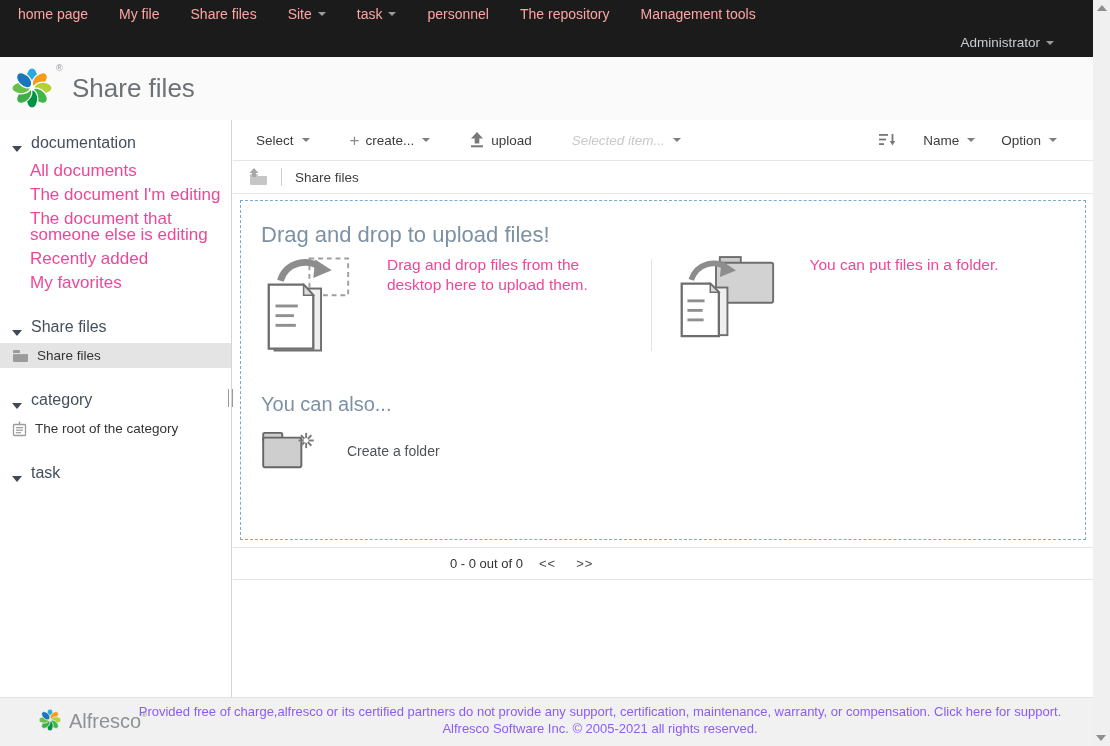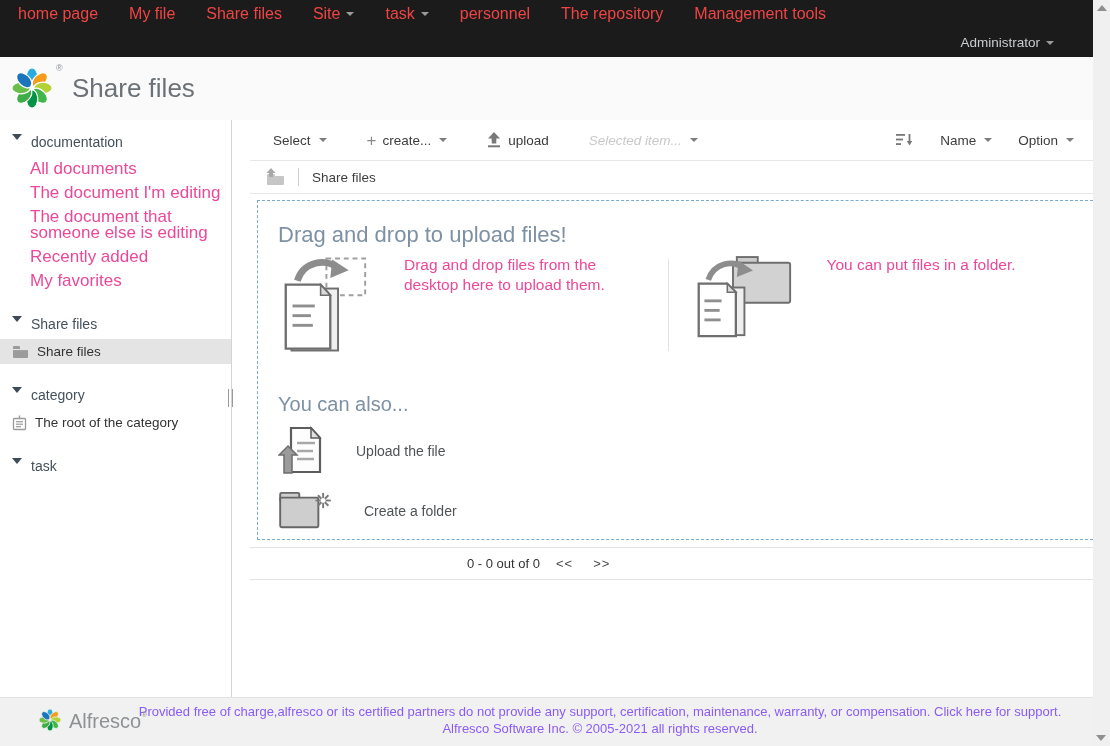--- a/index.html
+++ b/index.html
@@ -9,55 +9,55 @@
   
   #scrollbar { position:absolute; right:0; top:0; bottom:0; width:17px; background:#f0f0f0; z-index:60; }
   .sb-up { width:0; height:0; border-left:5px solid transparent; border-right:5px solid transparent;
     border-bottom:6px solid #8f8f8f; margin:5px auto 0; }
   .sb-down { position:absolute; bottom:5px; left:3px; width:0; height:0;
     border-left:5px solid transparent; border-right:5px solid transparent; border-top:6px solid #8f8f8f; }
 
   
   #navbar { position:absolute; left:0; top:0; width:1093px; height:57px; background:#1b1b1b; z-index:40; }
   .nav-row1 { display:flex; align-items:center; gap:31px; height:28px; padding-left:18px; }
-  .nav-link { font-size:16px; color:#ef4444; white-space:nowrap; display:flex; align-items:center; cursor:pointer; }
+  .nav-link { font-size:14px; color:#fca5a5; white-space:nowrap; display:flex; align-items:center; cursor:pointer; }
   .caret { display:inline-block; width:0; height:0; border-left:4px solid transparent;
     border-right:4px solid transparent; border-top:4px solid #9b9b9b; margin-left:6px; }
   .nav-row2 { display:flex; align-items:center; justify-content:flex-end; height:29px; padding-right:11px;gap:21px; }
   .user-menu { display:flex; align-items:center; color:#c8ccd0; font-size:13.5px; margin-right:28px; cursor:pointer; }
   .search-box { width:254px; height:26px; background:#ffffff; border-radius:14px;
     display:flex; align-items:center; padding:0 9px; }
   .search-input { flex:1; min-width:0; border:none; outline:none; background:transparent;
     font-size:14px; color:#555; margin-left:7px; font-family:"Liberation Sans", sans-serif; }
   .search-input::placeholder { color:#9aa0a6; }
 
   
   #header { position:absolute; top:57px; left:0; width:1093px; height:63px; background:#fafafa; }
   .logo-wrap { position:absolute; left:10px; top:9px; width:58px; height:46px; cursor:pointer; }
   .logo-reg { position:absolute; left:46px; top:-3px; font-size:9px; color:#8a9199; }
   .page-title { position:absolute; left:72px; top:16px; font-size:26px; font-weight:300; color:#6b7176; }
 
   
   #sidebar { position:absolute; top:120px; left:0; width:232px; bottom:49px; background:#fff;
     border-right:1px solid #d4d4d4; padding-top:14px; overflow:hidden; }
   .tree-section { margin-bottom:23px; }
-  .tree-header { display:flex; align-items:flex-start; padding-left:12px; font-size:14px; color:#44505c;
+  .tree-header { display:flex; align-items:flex-end; padding-left:12px; font-size:16px; color:#44505c;
     margin-bottom:7px; cursor:pointer; }
   .twisty { width:0; height:0; border-left:5px solid transparent; border-right:5px solid transparent;
     border-top:6px solid #3f4a55; margin-right:9px; }
   .filter-item { padding:4px 4px 4px 30px; font-size:17px; color:#ec4899; line-height:16px; cursor:pointer; }
   .tree-node { height:25px; display:flex; align-items:center; font-size:13.5px; color:#333;
     padding-left:12px; cursor:pointer; }
   .tree-node.selected { background:#e4e4e4; }
   .tree-node .node-icon { margin-right:8px; flex:none; display:flex; }
   #resize-grip { position:absolute; top:389px; left:228px; width:5px; height:18px;
     border-left:1px solid #9a9a9a; border-right:1px solid #9a9a9a; z-index:45; cursor:col-resize; }
 
   
-  #main { position:absolute; top:120px; left:250px; width:860px; bottom:49px; background:#fff; }
+  #main { position:absolute; top:120px; left:233px; width:860px; bottom:49px; background:#fff; }
   .toolbar { height:41px; border-bottom:1px solid #e7e7e7; display:flex; align-items:center;
     padding:0 36px 0 23px; font-size:13.5px; color:#3c3c3c; }
   .tb-left { display:flex; align-items:center; gap:40px; }
   .tb-btn { display:flex; align-items:center; cursor:pointer; white-space:nowrap; }
   .tb-plus { font-size:17px; color:#8a8a8a; margin-right:6px; line-height:1; }
   .tb-btn svg { margin-right:7px; }
   .tb-disabled { color:#c9c9c9;font-style:italic; }
   .tb-disabled .caret { border-top-color:#c9c9c9; }
   .tb-btn .caret { border-top-color:#7d7d7d; }
   .tb-right { margin-left:auto; display:flex; align-items:center; gap:26px; }
@@ -287,31 +287,20 @@
           <line x1="12" y1="68" x2="29" y2="68" stroke="#8f8f8f" stroke-width="3"></line>
           <path d="M16 26 C 22 8, 42 4, 54 14" fill="none" stroke="#8d8d8d" stroke-width="6"></path>
           <polygon points="48,6 63,16 46,23" fill="#8d8d8d"></polygon>
         </svg>
         <div class="dz-hint">You can put files in a folder.</div>
       </div>
     </div>
 
     <div class="dz-also">You can also...</div>
 
-    <div class="dz-action">
-      <svg width="46" height="50" viewBox="0 0 46 50">
-        <path d="M13 2 h20 l9 10 v34 H13 z" fill="#fdfdfd" stroke="#5d5d5d" stroke-width="2.2"></path>
-        <path d="M33 2 l9 10 h-9 z" fill="#e2e2e2" stroke="#5d5d5d" stroke-width="1.5"></path>
-        <line x1="19" y1="17" x2="37" y2="17" stroke="#a8a8a8" stroke-width="2.5"></line>
-        <line x1="19" y1="25" x2="35" y2="25" stroke="#a8a8a8" stroke-width="2.5"></line>
-        <line x1="19" y1="33" x2="36" y2="33" stroke="#a8a8a8" stroke-width="2.5"></line>
-        <path d="M10 20 L19 29 H14 V47 H6 V29 H1 Z" fill="#9b9b9b" stroke="#6e6e6e" stroke-width="1.5"></path>
-      </svg>
-      <span class="dz-action-label">Upload the file</span>
-    </div>
 
     <div class="dz-action">
       <svg width="54" height="42" viewBox="0 0 56 44">
         <rect x="2" y="3" width="20" height="9" rx="1.5" fill="#cecece" stroke="#666666" stroke-width="2"></rect>
         <rect x="2" y="8" width="40" height="31" rx="1.5" fill="#cecece" stroke="#666666" stroke-width="2"></rect>
         <g stroke="#7a7a7a" stroke-width="2">
           <line x1="47" y1="3" x2="47" y2="19"></line>
           <line x1="39" y1="11" x2="55" y2="11"></line>
           <line x1="41.5" y1="5.5" x2="52.5" y2="16.5"></line>
           <line x1="41.5" y1="16.5" x2="52.5" y2="5.5"></line>

